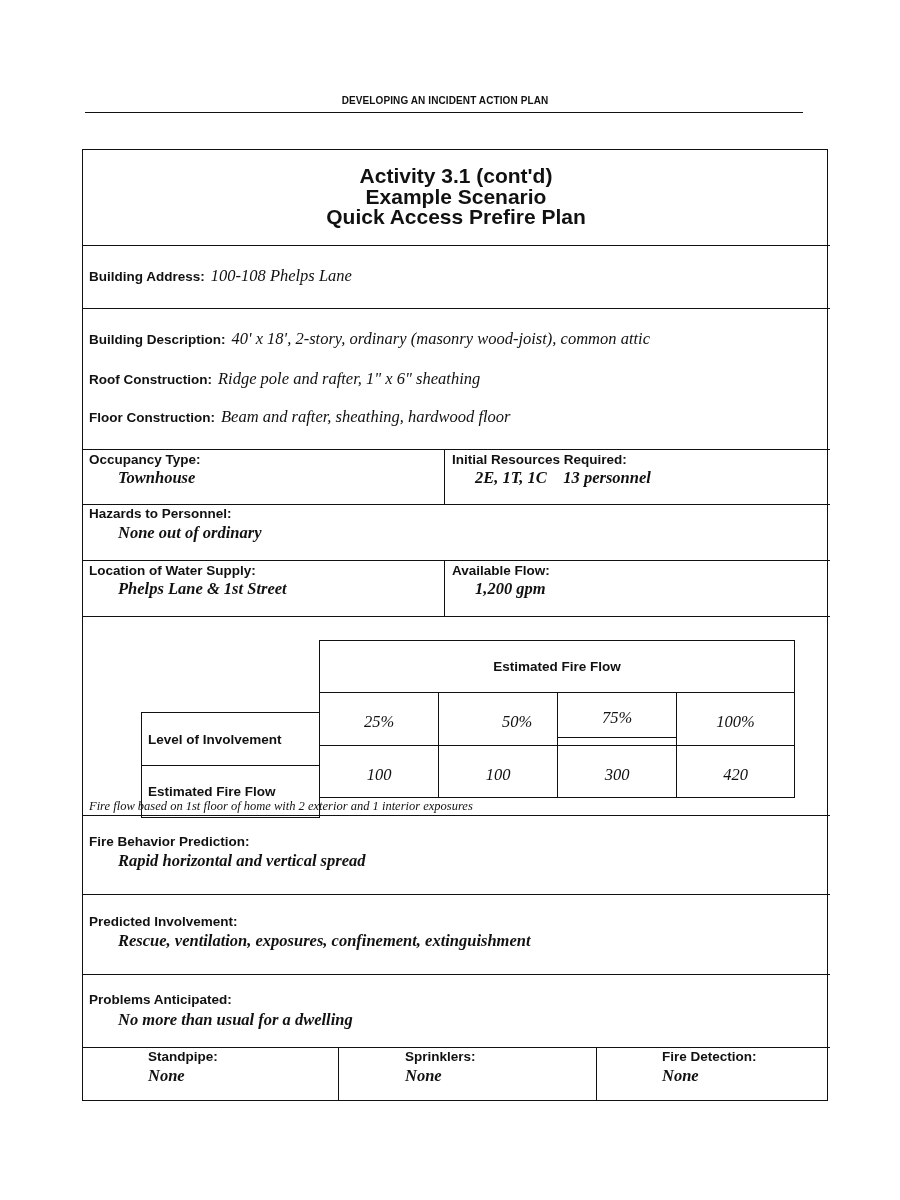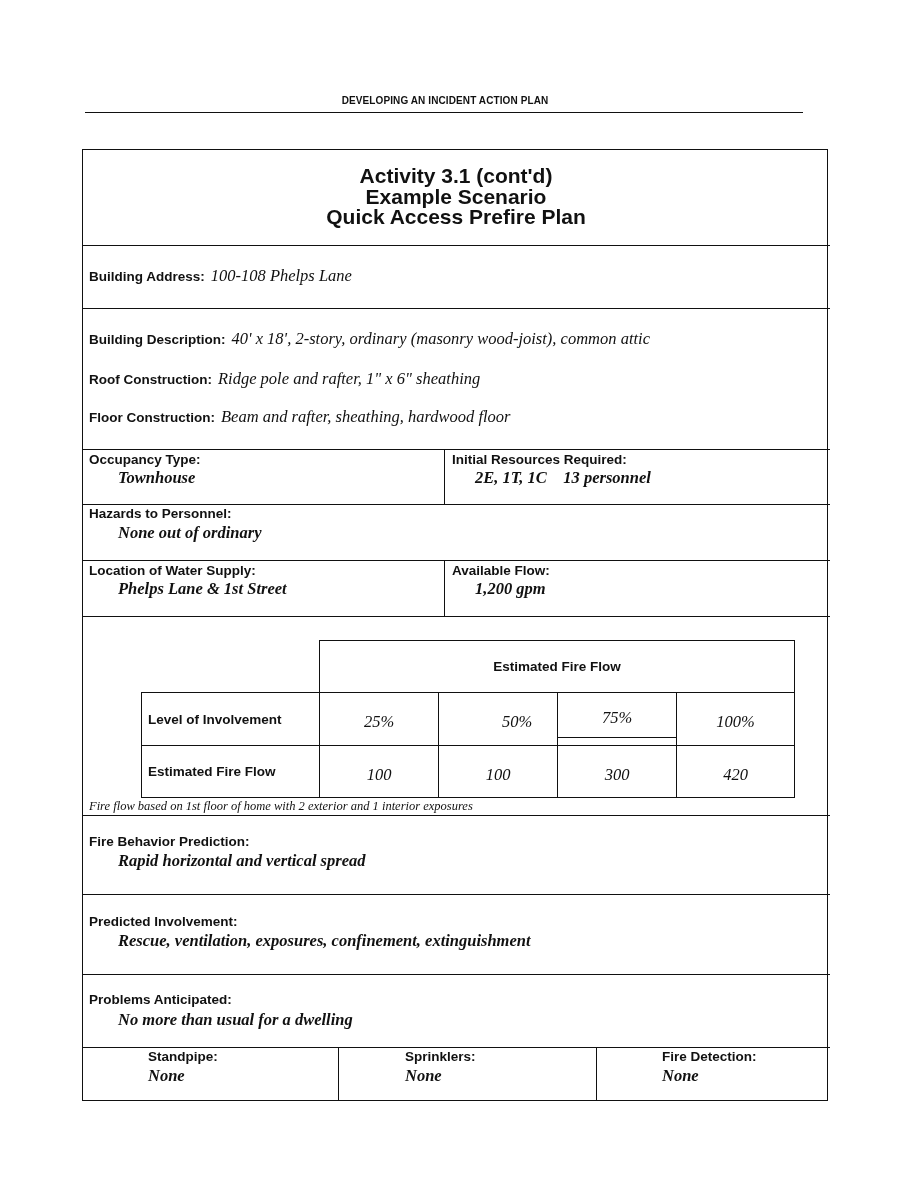--- a/index.html
+++ b/index.html
@@ -16,21 +16,21 @@
     .hline { position: absolute; left: 82px; width: 748px; height: 0; border-top: 1.5px solid #111; }
     .vline { position: absolute; width: 0; border-left: 1.5px solid #111; }
 
     .title-block { position: absolute; left: 82px; top: 166px; width: 748px; text-align: center;
       font-family: "Liberation Sans", sans-serif; font-weight: bold; font-size: 21px; line-height: 20.5px; }
 
     .lbl { position: absolute; font-family: "Liberation Sans", sans-serif; font-weight: bold; font-size: 13.5px; white-space: nowrap; text-align: right; }
     .val { position: absolute; font-family: "Liberation Serif", serif; font-style: italic; font-size: 16.5px; white-space: nowrap; font-weight: bold; }
     .inline-val { font-family: "Liberation Serif", serif; font-style: italic; font-weight: normal; font-size: 16.5px; margin-left: 6px; }
     .ff-cell { position: absolute; box-sizing: border-box; display: flex; align-items: center; justify-content: center; }
-    .ff-rowlbl { justify-content: flex-start; padding-left: 6px; font-family: "Liberation Sans", sans-serif; font-weight: bold; font-size: 13.5px; }
+    .ff-rowlbl { justify-content: flex-start; padding-left: 6px; font-family: "Liberation Sans", sans-serif; font-weight: bold; font-size: 13.5px; margin-top: 20px; }
     .ff-num { font-family: "Liberation Serif", serif; font-style: italic; font-size: 16.5px; padding-top: 6px; }
     .ff-head { font-family: "Liberation Sans", sans-serif; font-weight: bold; font-size: 13.5px; }
     .note { position: absolute; left: 89px; top: 799px; font-family: "Liberation Serif", serif; font-style: italic; font-size: 12.5px; white-space: nowrap; }
   </style>
 </head>
 <body>
 
 <div class="header-title">DEVELOPING AN INCIDENT ACTION PLAN</div>
 <div class="header-rule"></div>
 

